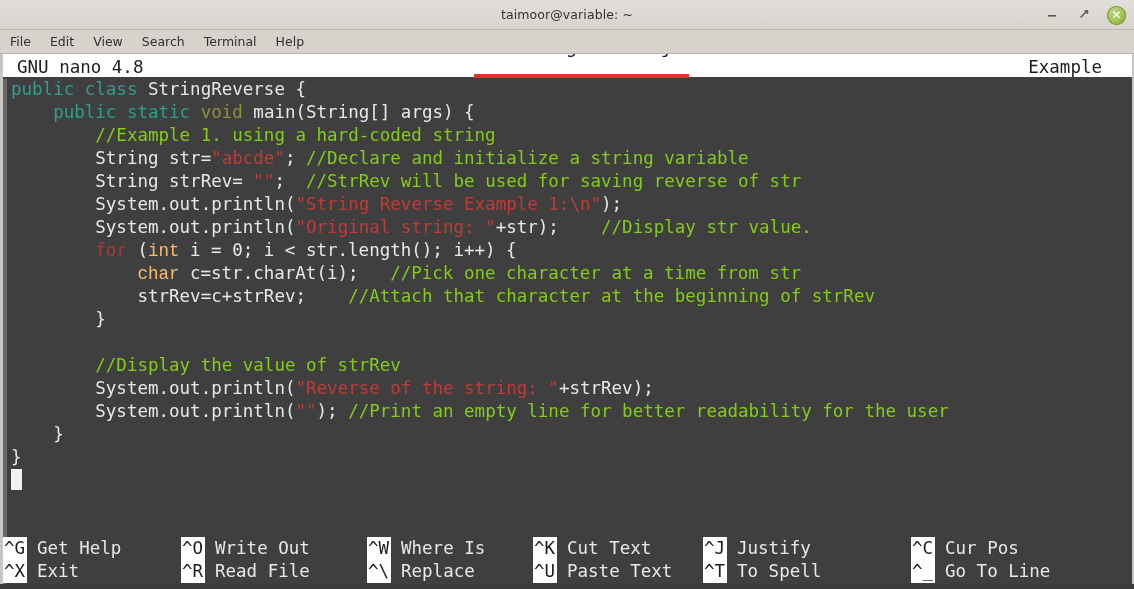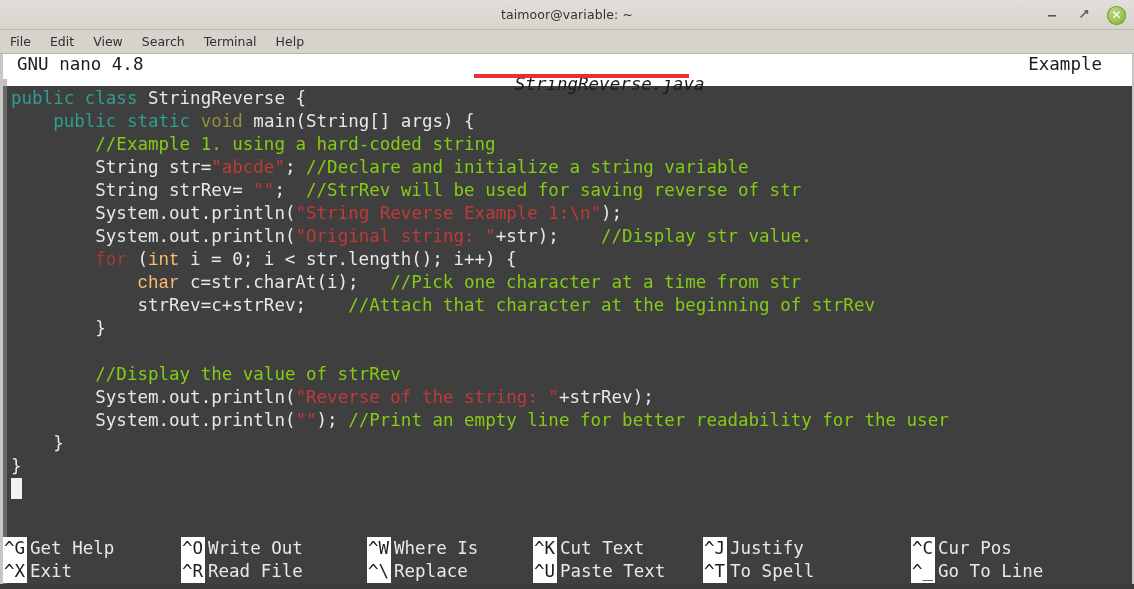--- a/index.html
+++ b/index.html
@@ -103,23 +103,23 @@
     border-left: 3px solid #c9c6c0;
     border-right: 2px solid #c9c6c0;
     position: relative;
     overflow: hidden;
   }
 
   
   .nano-header {
     background: #ffffff;
     color: #1c1c1c;
-    height: 32px;
-    display: flex;
-    align-items: flex-start;
+    height: 23px;
+    display: flex;
+    align-items: flex-end;
     font-size: 17.5px;
     font-family: "DejaVu Sans Mono", monospace;
     position: relative;
     flex: 0 0 auto;
     white-space: pre;
   }
   .nano-version { padding-left: 14px; }
   .nano-filename {
     position: absolute;
     left: 0; right: 0;
@@ -194,21 +194,21 @@
     white-space: pre;
   }
   .sc-key {
     background: #ffffff;
     color: #1c1c1c;
     padding: 0 1px;
     display: inline-block;
     min-width: 24px;
     text-align: left;
   }
-  .sc-label { padding-left: 3px; color: #e8e8e8; }
+  .sc-label { padding-left: 10px; color: #e8e8e8; }
 
   .scroll-edge {
     position: absolute;
     left: 0;
     top: 25px;
     bottom: 0;
     width: 4px;
     background: #8a8a8a;
     opacity: .55;
   }

